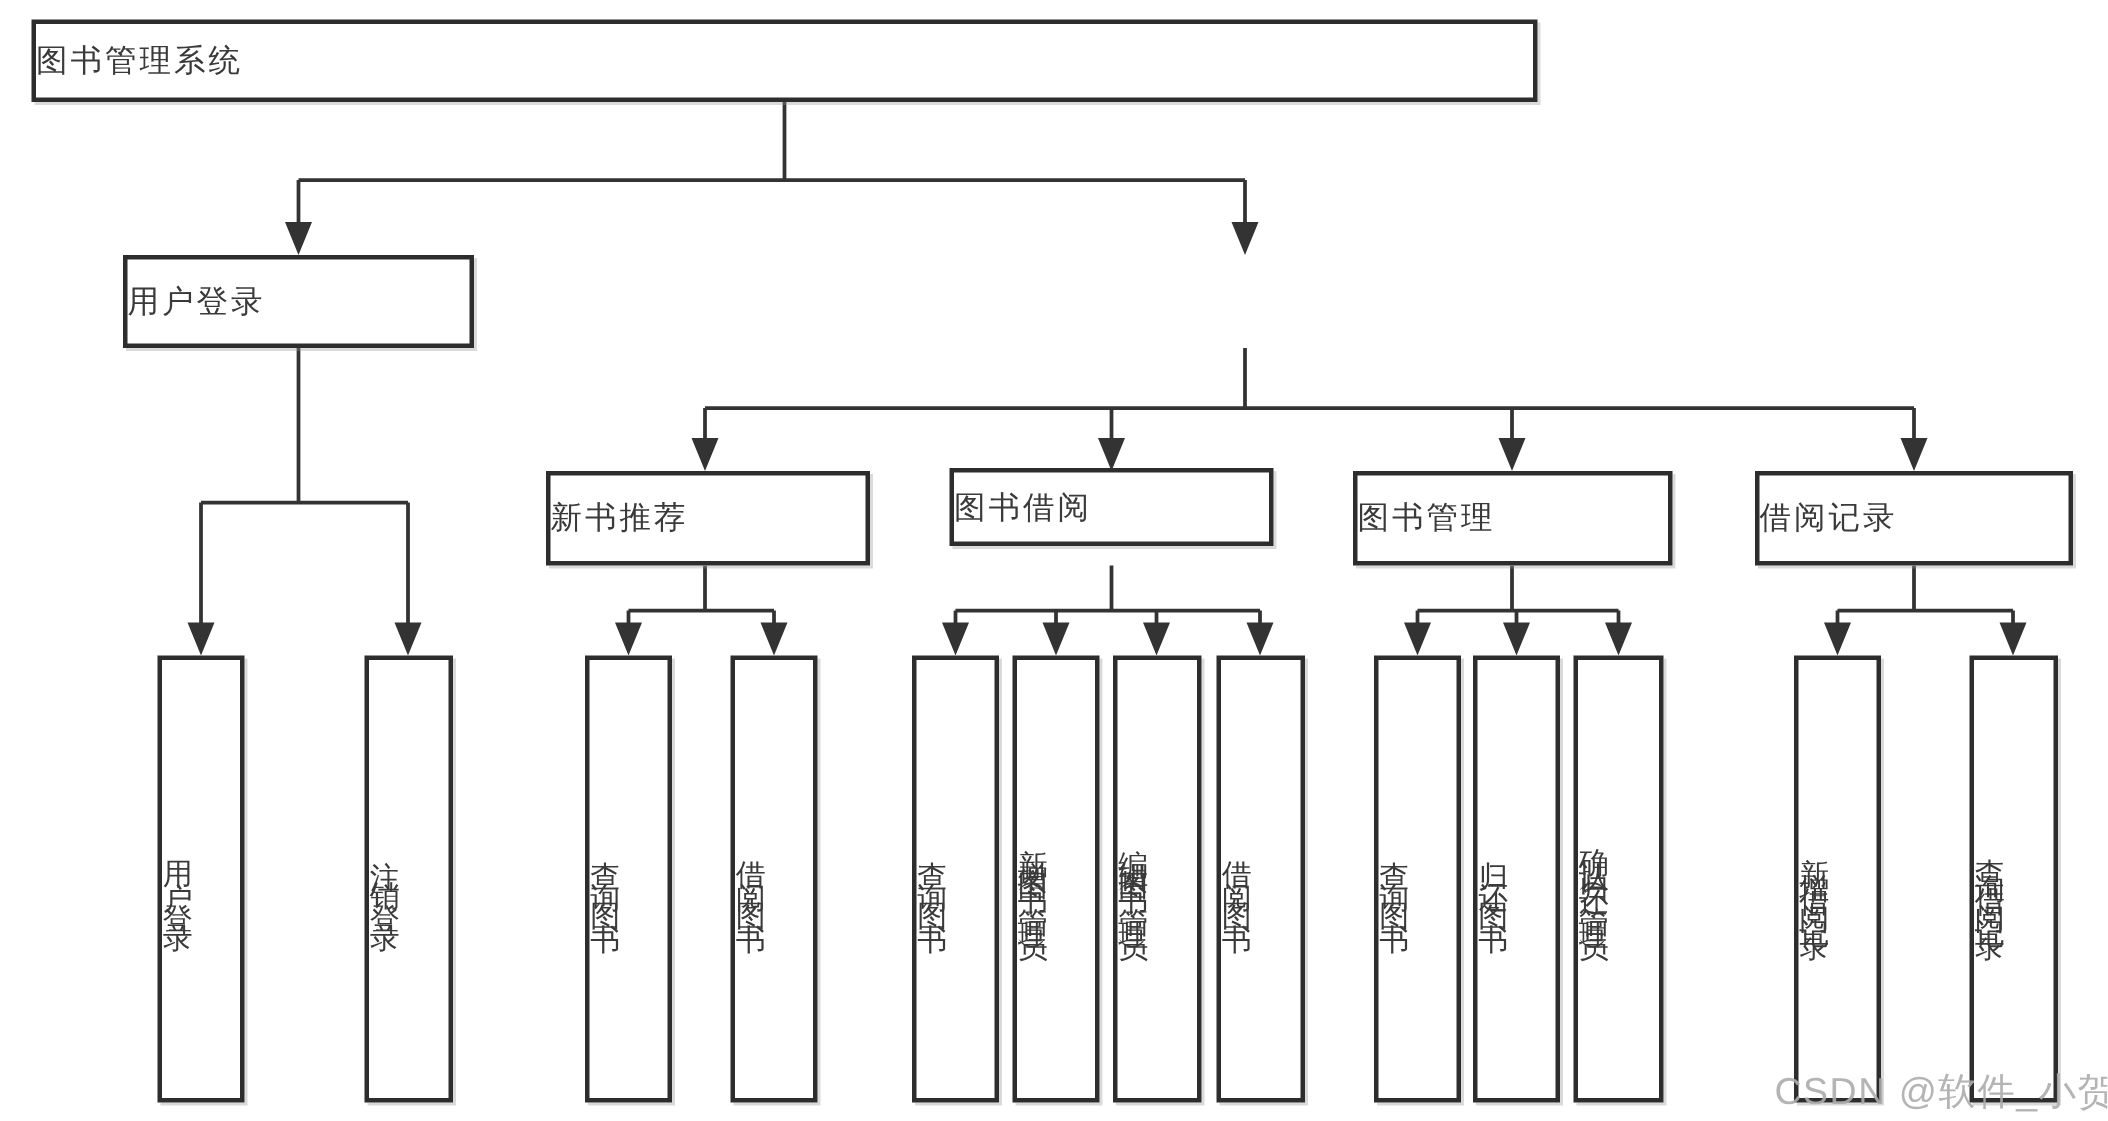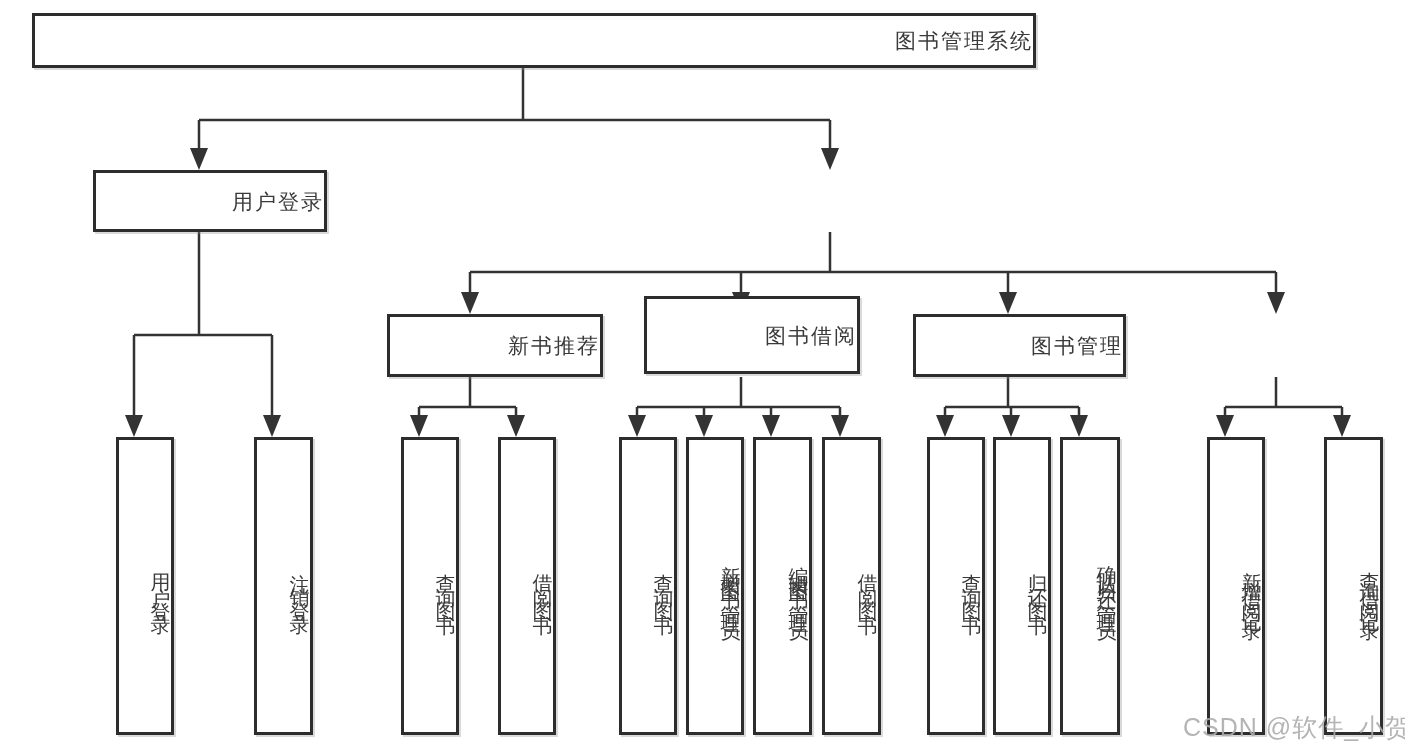--- a/index.html
+++ b/index.html
@@ -5,21 +5,21 @@
   html,body{margin:0;padding:0;background:#ffffff;}
   .stage{
     position:relative;width:1405px;height:747px;background:#ffffff;overflow:hidden;
     font-family:"Liberation Sans","DejaVu Sans",sans-serif;color:#3a3a3a;
   }
   .stage svg{position:absolute;left:0;top:0;width:1405px;height:747px;}
   .box{
     position:absolute;box-sizing:border-box;background:#ffffff;
     border:3px solid #2d2d2d;
     box-shadow:2px 2px 0 rgba(150,150,150,0.35);
-    display:flex;align-items:center;justify-content:flex-end;margin-left:11px;
+    display:flex;align-items:center;justify-content:flex-start;
   }
   .hlabel{
     font-size:21px;letter-spacing:2px;color:#3a3a3a;line-height:1;white-space:nowrap;
   }
   .vtext{
     writing-mode:vertical-rl;text-orientation:mixed;
     font-size:20px;line-height:1;color:#3a3a3a;white-space:nowrap;
   }
   .ls4{letter-spacing:14px;}
   .ls6{letter-spacing:10px;}
@@ -63,28 +63,31 @@
   </svg>
 
   <div class="box" style="left:21px;top:13px;width:1004px;height:55px">
     <span class="hlabel">图书管理系统</span>
   </div>
 
   <div class="box" style="left:82px;top:170px;width:234px;height:62px">
     <span class="hlabel">用户登录</span>
   </div>
 
-  <div class="box" style="left:376px;top:314px;width:216px;height:63px">
+  <div class="box" style="left:364px;top:314px;width:216px;height:63px">
     <span class="hlabel">新书推荐</span>
   </div>
-  <div class="box" style="left:633px;top:296px;width:216px;height:78px">
+  <div class="box" style="left:633px;top:312px;width:216px;height:52px">
     <span class="hlabel">图书借阅</span>
   </div>
   <div class="box" style="left:902px;top:314px;width:213px;height:63px">
     <span class="hlabel">图书管理</span>
+  </div>
+  <div class="box" style="left:1170px;top:314px;width:212px;height:63px">
+    <span class="hlabel">借阅记录</span>
   </div>
 
   <div class="box" style="left:105px;top:437px;width:58px;height:298px">
     <span class="vtext ls4">用户登录</span>
   </div>
   <div class="box" style="left:243px;top:437px;width:59px;height:298px">
     <span class="vtext ls4">注销登录</span>
   </div>
 
   <div class="box" style="left:390px;top:437px;width:58px;height:298px">

